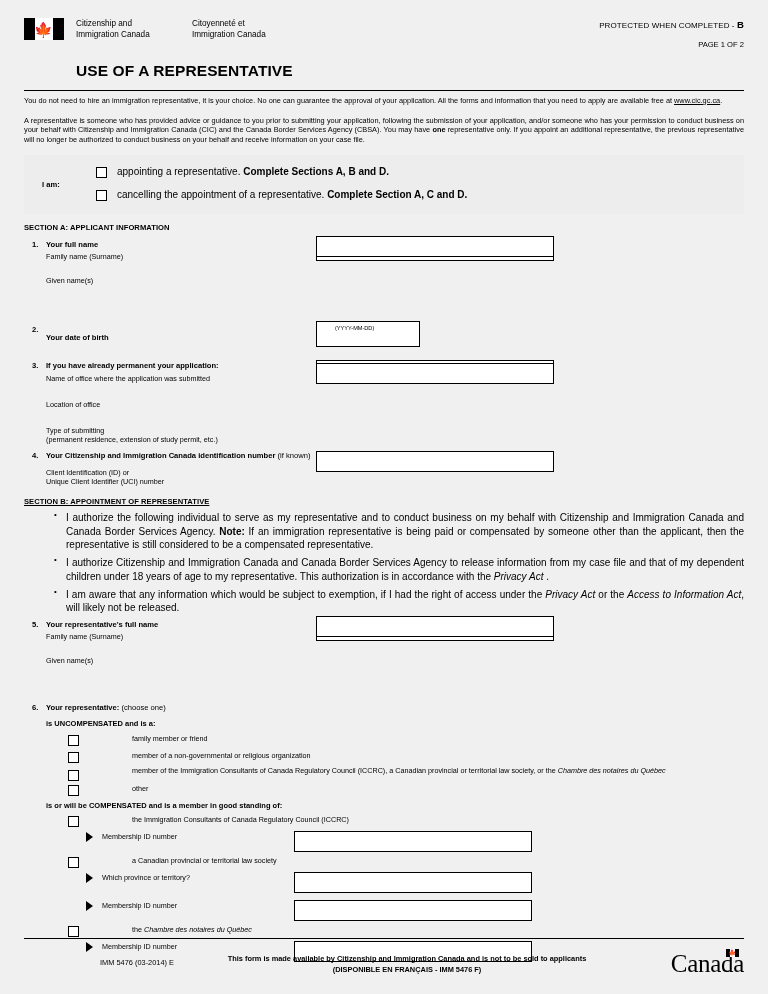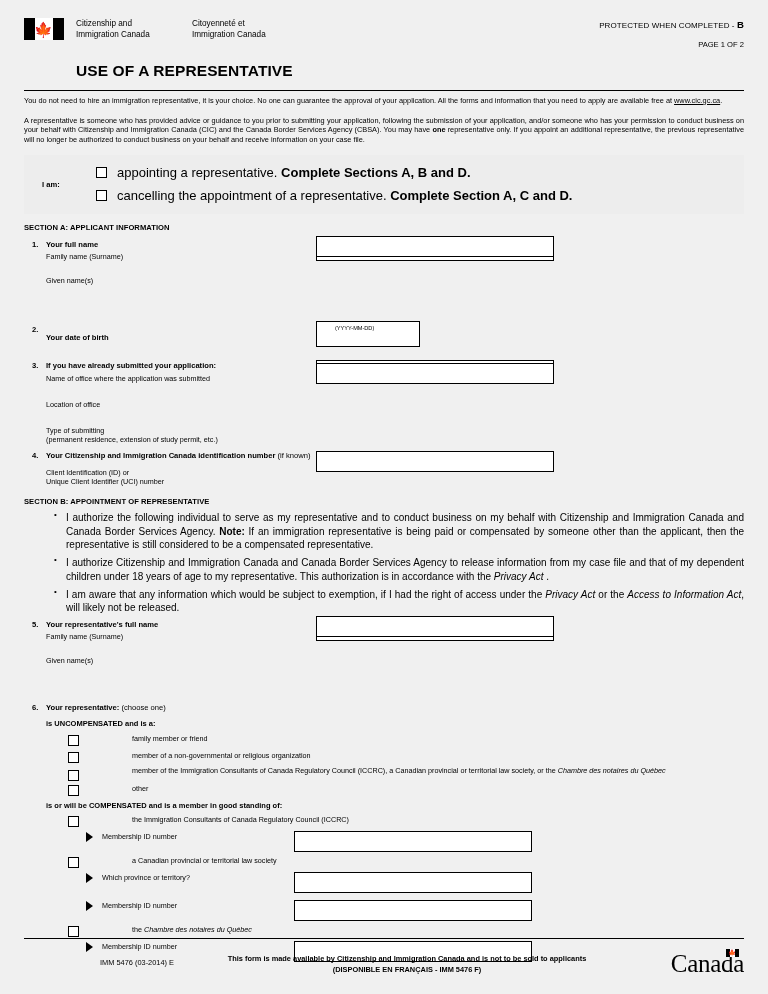--- a/index.html
+++ b/index.html
@@ -54,21 +54,21 @@
 
   
   .iam-box {
     margin-top: 10px; background: #ededed; padding: 9px 10px 9px 18px;
     display: flex; align-items: center;
   }
   .iam-label { font-weight: bold; font-size: 7.6px; width: 54px; flex: 0 0 auto; }
   .iam-rows { flex: 1; }
   .iam-row { display: flex; align-items: center; height: 18px; }
   .iam-row + .iam-row { margin-top: 5px; }
-  .iam-row .txt { margin-left: 10px; font-size: 13px; }
+  .iam-row .txt { margin-left: 10px; font-size: 10px; }
   .iam-row .txt b { font-weight: bold; }
 
   .cbx {
     width: 11px; height: 11px; border: 1.1px solid #000; background: #fff;
     flex: 0 0 auto;
   }
 
   
   .sec-hdr { font-weight: bold; font-size: 7.6px; margin-top: 9px; letter-spacing: .05px; }
 
@@ -207,21 +207,21 @@
       <div class="item-title" style="padding-top:8px;">Your date of birth</div>
       <div class="inputbox date" style="top:-4px;">
         <div class="hint">(YYYY-MM-DD)</div>
       </div>
     </div>
   </div>
 
   <div class="item" style="margin-top:6px;">
     <div class="num">3.</div>
     <div class="body">
-      <div class="item-title">If you have already submitted your application:</div>
+      <div class="item-title">If you have already permanent your application:</div>
       <div class="field-row" style="height:26px;">
         <div class="flabel">Name of office where the application was submitted</div>
         <div class="inputbox" style="top:-1px;"></div>
       </div>
       <div class="field-row" style="height:26px;">
         <div class="flabel">Location of office</div>
         <div class="inputbox" style="top:-1px;"></div>
       </div>
       <div class="field-row" style="height:26px;">
         <div class="flabel">
@@ -240,21 +240,21 @@
       <div class="field-row" style="height:26px; margin-top:4px;">
         <div class="flabel">
           <div>Client Identification (ID) or</div>
           <div>Unique Client Identifier (UCI) number</div>
         </div>
         <div class="inputbox" style="top:0px;"></div>
       </div>
     </div>
   </div>
 
-  <div class="sec-hdr" style="margin-top:6px;">SECTION B:  APPOINTMENT OF REPRESENTATIVE</div>
+  <div class="sec-hdr" style="margin-top:6px;text-decoration:underline;">SECTION B:  APPOINTMENT OF REPRESENTATIVE</div>
 
   <ul class="bullets">
     <li><span>I authorize the following individual to serve as my representative and to conduct business on my behalf with Citizenship and Immigration Canada and Canada Border Services Agency. </span><b>Note:</b><span> If an immigration representative is being paid or compensated by someone other than the applicant, then the representative is still considered to be a compensated representative.</span></li>
     <li><span>I authorize Citizenship and Immigration Canada and Canada Border Services Agency to release information from my case file and that of my dependent children under 18 years of age to my representative. This authorization is in accordance with the </span><em>Privacy Act</em><span> .</span></li>
     <li><span>I am aware that any information which would be subject to exemption, if I had the right of access under the </span><em>Privacy Act</em><span> or the </span><em>Access to Information Act</em><span>, will likely not be released.</span></li>
   </ul>
 
   <div class="item" style="margin-top:3px;">
     <div class="num">5.</div>
     <div class="body">

